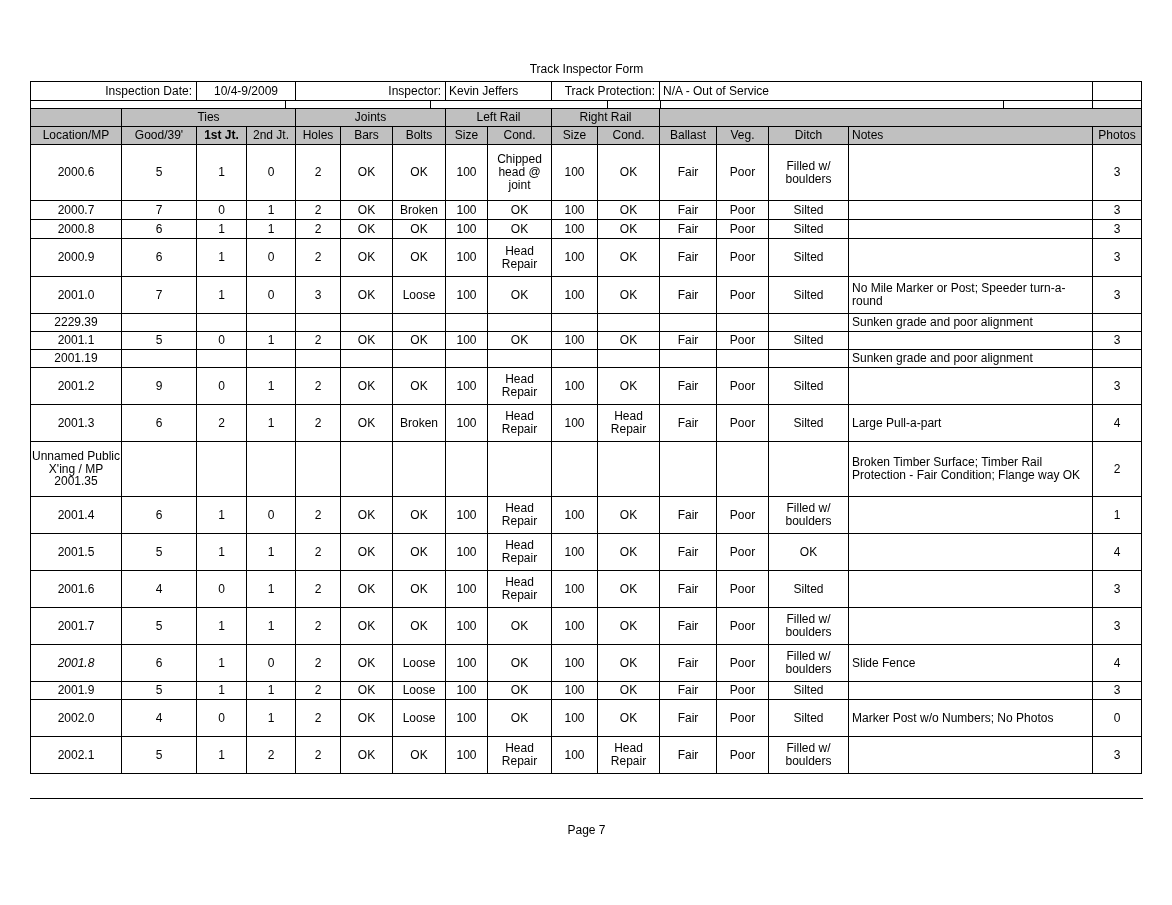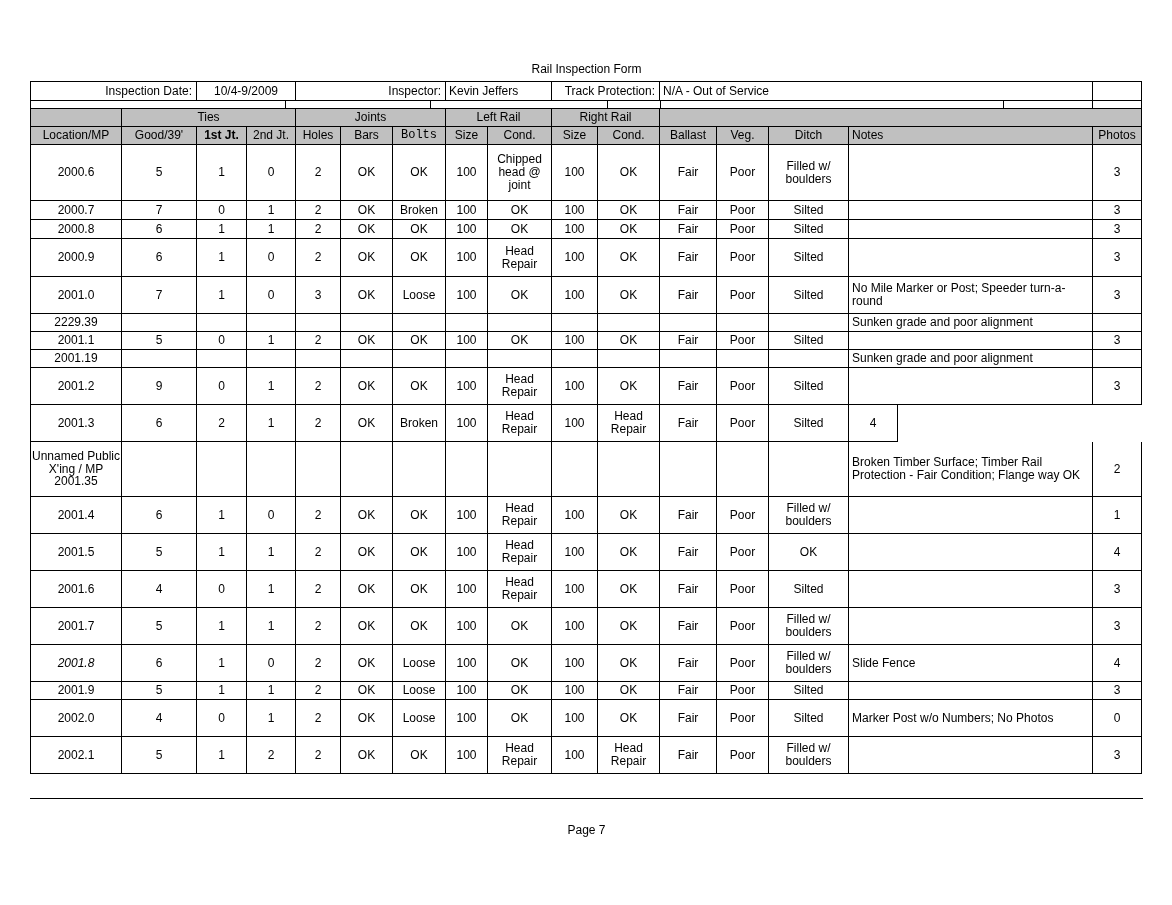--- a/index.html
+++ b/index.html
@@ -16,21 +16,21 @@
   .gray{background:#c0c0c0;}
   .h19{height:19px;} .h8{height:8px;}
   .bottom-rule{position:absolute;top:798px;left:30px;width:1113px;border-top:1px solid #000;}
   .page-footer{position:absolute;top:823px;left:30px;width:1113px;text-align:center;}
 </style>
 </head>
 <body>
 
 <div class="screen">
 
-  <div class="doc-title">Rail Inspection Form</div>
+  <div class="doc-title">Track Inspector Form</div>
 
   <div class="tbl">
 
 
     <div class="row h19">
       <div class="c right" style="width:166px;height:19px">Inspection Date:</div>
       <div class="c" style="width:99px;height:19px">10/4-9/2009</div>
       <div class="c right" style="width:150px;height:19px">Inspector:</div>
       <div class="c left" style="width:106px;height:19px">Kevin Jeffers</div>
       <div class="c right" style="width:108px;height:19px">Track Protection:</div>
@@ -57,21 +57,21 @@
           <div class="c gray" style="width: 108px; height: 18px;">Right Rail</div>
           <div class="c gray" style="width: 482px; height: 18px;"></div>
         </div>
         <div class="row">
           <div class="c gray" style="width: 91px; height: 18px;">Location/MP</div>
           <div class="c gray" style="width: 75px; height: 18px;">Good/39'</div>
           <div class="c gray" style="width: 50px; height: 18px; font-weight: bold;">1st Jt.</div>
           <div class="c gray" style="width: 49px; height: 18px;">2nd Jt.</div>
           <div class="c gray" style="width: 45px; height: 18px;">Holes</div>
           <div class="c gray" style="width: 52px; height: 18px;">Bars</div>
-          <div class="c gray" style="width: 53px; height: 18px; font-family: Liberation Mono, monospace;">Bolts</div>
+          <div class="c gray" style="width: 53px; height: 18px;">Bolts</div>
           <div class="c gray" style="width: 42px; height: 18px;">Size</div>
           <div class="c gray" style="width: 64px; height: 18px;">Cond.</div>
           <div class="c gray" style="width: 46px; height: 18px;">Size</div>
           <div class="c gray" style="width: 62px; height: 18px;">Cond.</div>
           <div class="c gray" style="width: 57px; height: 18px;">Ballast</div>
           <div class="c gray" style="width: 52px; height: 18px;">Veg.</div>
           <div class="c gray" style="width: 80px; height: 18px;">Ditch</div>
           <div class="c gray left" style="width: 244px; height: 18px;">Notes</div>
           <div class="c gray" style="width: 49px; height: 18px;">Photos</div>
         </div>
@@ -245,20 +245,21 @@
           <div class="c" style="width: 45px; height: 37px;">2</div>
           <div class="c" style="width: 52px; height: 37px;">OK</div>
           <div class="c" style="width: 53px; height: 37px;">Broken</div>
           <div class="c" style="width: 42px; height: 37px;">100</div>
           <div class="c" style="width: 64px; height: 37px;">Head Repair</div>
           <div class="c" style="width: 46px; height: 37px;">100</div>
           <div class="c" style="width: 62px; height: 37px;">Head Repair</div>
           <div class="c" style="width: 57px; height: 37px;">Fair</div>
           <div class="c" style="width: 52px; height: 37px;">Poor</div>
           <div class="c" style="width: 80px; height: 37px;">Silted</div>
+          <div class="c left" style="width: 244px; height: 37px;">Large Pull-a-part</div>
           <div class="c" style="width: 49px; height: 37px;">4</div>
         </div>
         <div class="row">
           <div class="c" style="width: 91px; height: 55px;">Unnamed Public X'ing / MP 2001.35</div>
           <div class="c" style="width: 75px; height: 55px;"></div>
           <div class="c" style="width: 50px; height: 55px;"></div>
           <div class="c" style="width: 49px; height: 55px;"></div>
           <div class="c" style="width: 45px; height: 55px;"></div>
           <div class="c" style="width: 52px; height: 55px;"></div>
           <div class="c" style="width: 53px; height: 55px;"></div>

